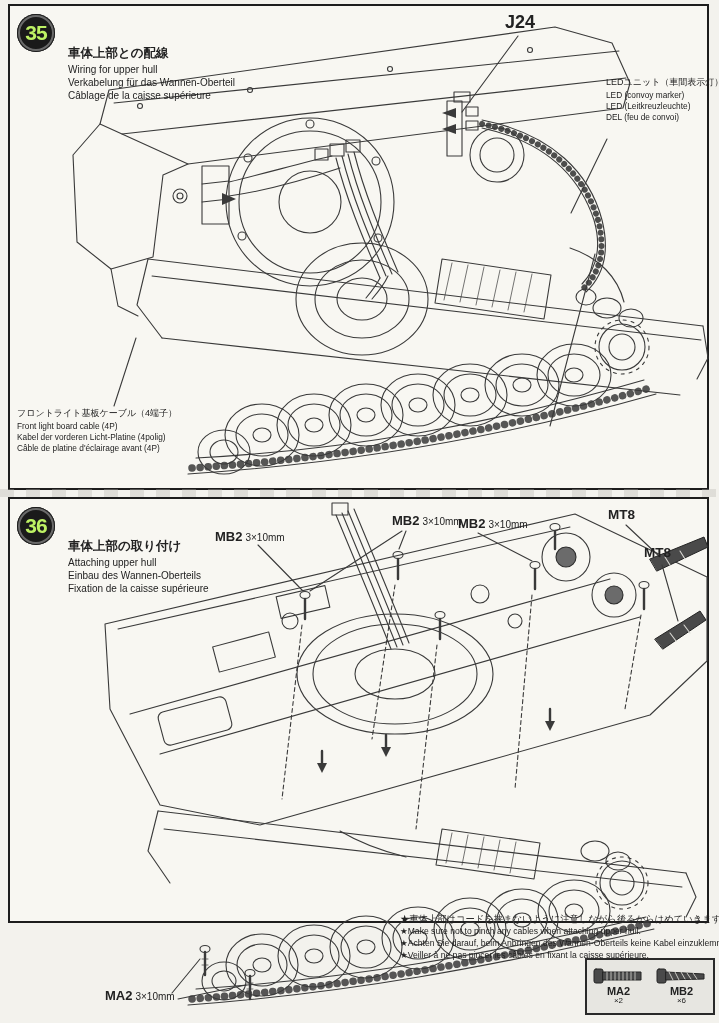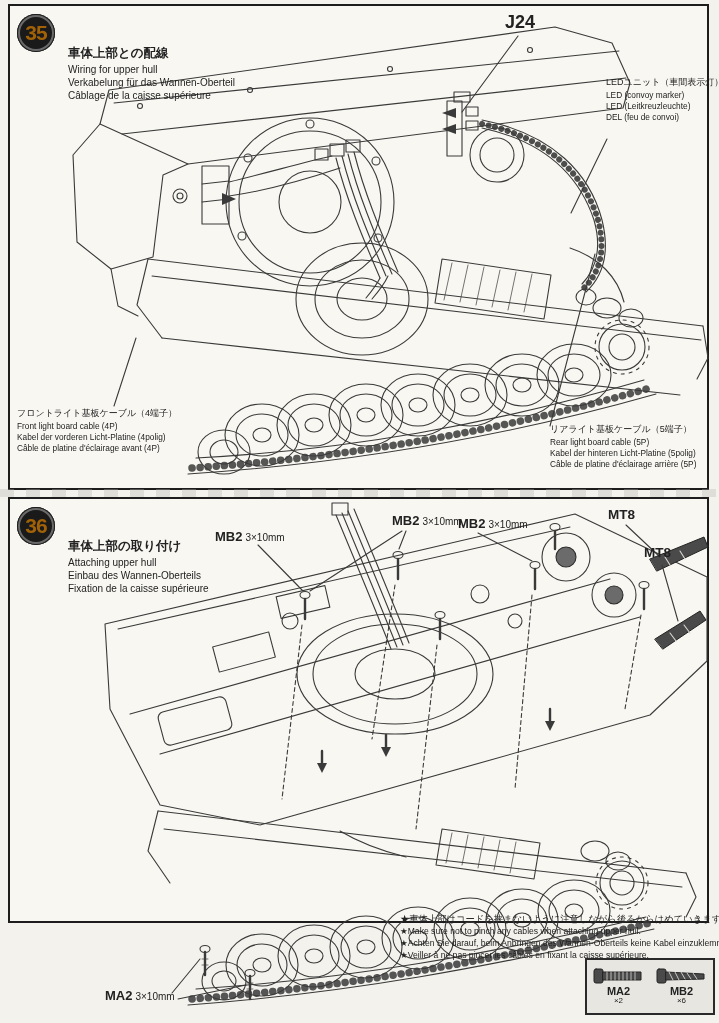--- a/index.html
+++ b/index.html
@@ -17,21 +17,21 @@
   }
   .panel-35{top:4px;height:486px;}
   .panel-36{top:497px;height:426px;}
   .scan-gap{
     position:absolute;left:0;top:489px;width:719px;height:8px;
     background:repeating-linear-gradient(90deg,#b9b7b1 0 14px,transparent 14px 26px);
     opacity:.35;
   }
   .badge{
     position:absolute;left:7px;top:8px;width:38px;height:38px;border-radius:50%;
-    background:#1a1a1a;color:#a16207;display:flex;align-items:center;justify-content:center;
+    background:#1a1a1a;color:#bef264;display:flex;align-items:center;justify-content:center;
     font-weight:bold;font-size:21px;letter-spacing:-1px;
     box-shadow:inset 0 0 0 1px #1a1a1a, inset 0 0 0 3px #6a6a6a;
   }
   .hdr{position:absolute;left:58px;top:7px;line-height:1.3;}
   .hdr .ja{font-size:12.5px;font-weight:bold;margin-bottom:2px;margin-top:32px;}
   .hdr .sub{font-size:10px;}
   .art{position:absolute;left:0;top:0;}
   svg{stroke:#3a3a3a;fill:none;stroke-width:1.1;stroke-linejoin:round;stroke-linecap:round;}
   .fillink{fill:#3a3a3a;stroke:none;}
   .fillpart{fill:#4a4a4a;stroke:#242424;stroke-width:1;}
@@ -204,26 +204,20 @@
       <div>DEL (feu de convoi)</div>
     </div>
 
     <div class="lbl-block" style="left:7px;top:402px;">
       <div class="ja">フロントライト基板ケーブル（4端子）</div>
       <div>Front light board cable (4P)</div>
       <div>Kabel der vorderen Licht-Platine (4polig)</div>
       <div>Câble de platine d'éclairage avant (4P)</div>
     </div>
 
-    <div class="lbl-block" style="left:540px;top:418px;">
-      <div class="ja">リアライト基板ケーブル（5端子）</div>
-      <div>Rear light board cable (5P)</div>
-      <div>Kabel der hinteren Licht-Platine (5polig)</div>
-      <div>Câble de platine d'éclairage arrière (5P)</div>
-    </div>
   </section>
 
   <div class="scan-gap"></div>
 
   <section class="panel panel-36">
     <svg class="art" width="699" height="518" viewBox="0 0 699 518">
 
       <g>
         <path d="M95,125 L565,15 L697,78 L697,162 L640,216 L250,326 L150,306 L100,210 Z"></path>
         <path d="M108,130 L560,28"></path>

